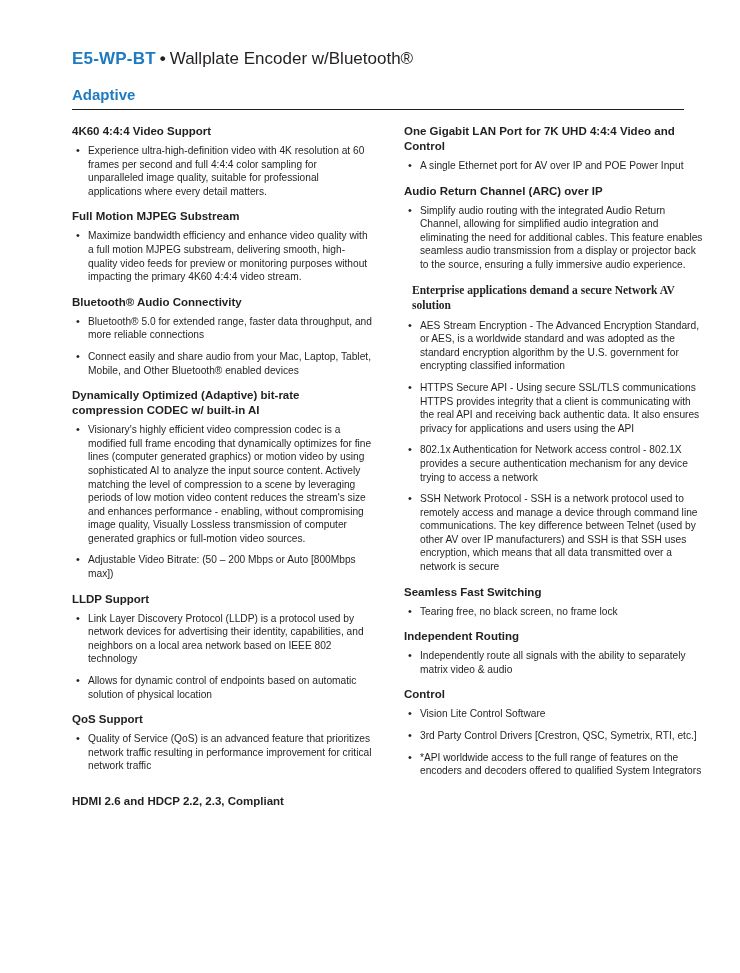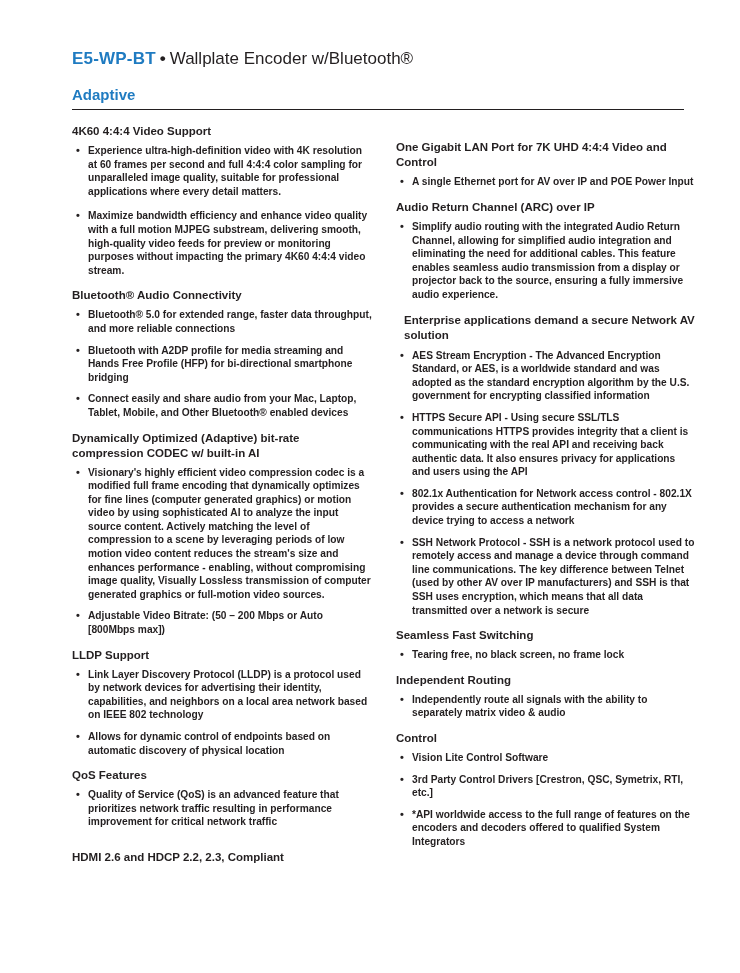--- a/index.html
+++ b/index.html
@@ -48,22 +48,21 @@
     margin: 0 0 6px 0;
   }
   .rule {
     border: none;
     border-top: 1px solid #231f20;
     margin: 0 0 14px 0;
     height: 0;
   }
   .columns {
     display: flex;
-    gap: 24px;
-    align-items: center;
+    gap: 32px;
   }
   .col {
     width: 300px;
     flex: 0 0 300px;
   }
   h3.block-head {
     font-size: 11.5px;
     font-weight: bold;
     line-height: 15px;
     margin: 0 0 5px 0;
@@ -77,40 +76,40 @@
     margin: 0;
     padding: 0;
   }
   ul.bullets li {
     position: relative;
     padding-left: 16px;
     font-size: 10.2px;
     line-height: 13.6px;
     margin-bottom: 8px;
     color: #231f20;
-    font-weight: bold;
   }
   ul.bullets li:last-child {
     margin-bottom: 0;
   }
   ul.bullets li::before {
     content: "•";
     position: absolute;
     left: 4px;
     top: -1px;
     font-size: 11px;
     line-height: 14px;
   }
   .sub-head {
     font-size: 11.5px;
     font-weight: bold;
     line-height: 15px;
     margin: 0 0 6px 0;
     padding-left: 8px;
     color: #231f20;
+    font-family: Liberation Serif, serif;
   }
   .indented-list {
     padding-left: 10px;
   }
   .indented-list li {
     margin-bottom: 9px;
   }
   .spacer-md { height: 10px; }
 </style>
 </head>
@@ -130,52 +129,52 @@
     <div class="col">
 
       <div class="block">
         <h3 class="block-head">4K60 4:4:4 Video Support</h3>
         <ul class="bullets">
           <li>Experience ultra-high-definition video with 4K resolution at 60 frames per second and full 4:4:4 color sampling for unparalleled image quality, suitable for professional applications where every detail matters.</li>
         </ul>
       </div>
 
       <div class="block">
+        <h3 class="block-head">Full Motion MJPEG Substream</h3>
         <ul class="bullets">
           <li>Maximize bandwidth efficiency and enhance video quality with a full motion MJPEG substream, delivering smooth, high-quality video feeds for preview or monitoring purposes without impacting the primary 4K60 4:4:4 video stream.</li>
         </ul>
       </div>
 
       <div class="block">
         <h3 class="block-head">Bluetooth® Audio Connectivity</h3>
         <ul class="bullets">
           <li>Bluetooth® 5.0 for extended range, faster data throughput, and more reliable connections</li>
-          <li>Bluetooth with A2DP profile for media streaming and Hands Free Profile (HFP) for bi-directional smartphone bridging</li>
           <li>Connect easily and share audio from your Mac, Laptop, Tablet, Mobile, and Other Bluetooth® enabled devices</li>
         </ul>
       </div>
 
       <div class="block">
         <h3 class="block-head">Dynamically Optimized (Adaptive) bit-rate compression CODEC w/ built-in AI</h3>
         <ul class="bullets">
           <li>Visionary's highly efficient video compression codec is a modified full frame encoding that dynamically optimizes for fine lines (computer generated graphics) or motion video by using sophisticated AI to analyze the input source content. Actively matching the level of compression to a scene by leveraging periods of low motion video content reduces the stream's size and enhances performance - enabling, without compromising image quality, Visually Lossless transmission of computer generated graphics or full-motion video sources.</li>
           <li>Adjustable Video Bitrate: (50 – 200 Mbps or Auto [800Mbps max])</li>
         </ul>
       </div>
 
       <div class="block">
         <h3 class="block-head">LLDP Support</h3>
         <ul class="bullets">
           <li>Link Layer Discovery Protocol (LLDP) is a protocol used by network devices for advertising their identity, capabilities, and neighbors on a local area network based on IEEE 802 technology</li>
-          <li>Allows for dynamic control of endpoints based on automatic discovery of physical location</li>
-        </ul>
-      </div>
-
-      <div class="block">
-        <h3 class="block-head">QoS Features</h3>
+          <li>Allows for dynamic control of endpoints based on automatic solution of physical location</li>
+        </ul>
+      </div>
+
+      <div class="block">
+        <h3 class="block-head">QoS Support</h3>
         <ul class="bullets">
           <li>Quality of Service (QoS) is an advanced feature that prioritizes network traffic resulting in performance improvement for critical network traffic</li>
         </ul>
       </div>
 
       <div class="spacer-md"></div>
 
       <div class="block">
         <h3 class="block-head">HDMI 2.6 and HDCP 2.2, 2.3, Compliant</h3>
       </div>

